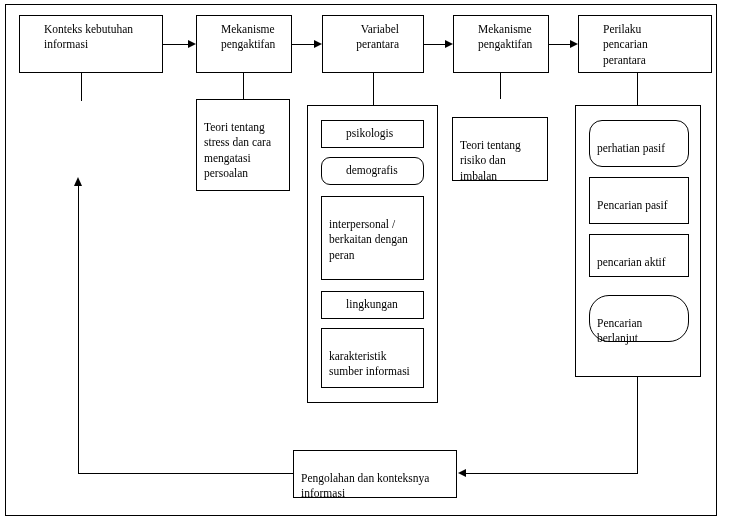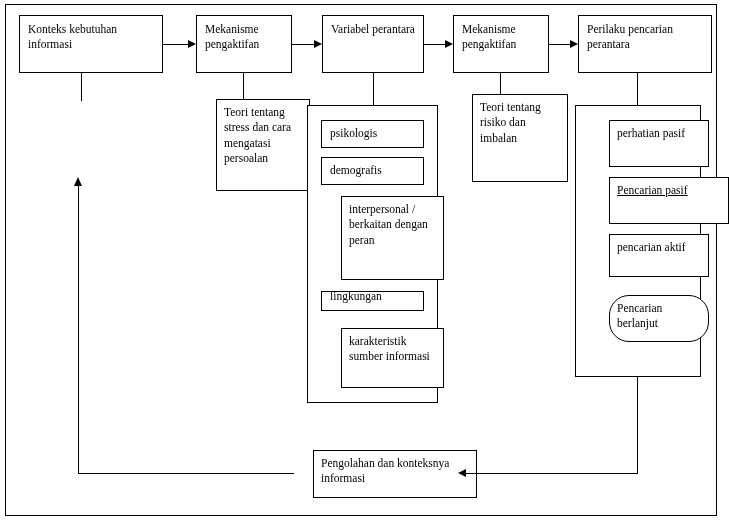--- a/index.html
+++ b/index.html
@@ -21,23 +21,23 @@
     box-sizing: border-box;
   }
   .box {
     position: absolute;
     border: 1px solid #000000;
     box-sizing: border-box;
     background: #ffffff;
     font-size: 11.5px;
     line-height: 1.33;
     color: #000000;
-    padding: 6px 8px;
+    padding: 6px 24px;
   }
-  .box.pad-sm { padding: 5px 7px; margin-left: 20px; }
+  .box.pad-sm { padding: 20px 7px; }
   .box.center-v {
     display: flex;
     align-items: flex-end;
   }
   .container-box {
     position: absolute;
     border: 1px solid #000000;
     box-sizing: border-box;
     background: #ffffff;
   }
@@ -84,21 +84,21 @@
   <div class="frame" style="left:5px; top:4px; width:712px; height:512px;"></div>
 
   <div class="box" style="left:19px; top:15px; width:144px; height:58px;">
     <span>Konteks kebutuhan informasi</span>
   </div>
 
   <div class="box" style="left:196px; top:15px; width:96px; height:58px;">
     <span>Mekanisme pengaktifan</span>
   </div>
 
-  <div class="box" style="left:322px; top:15px; width:102px; height:58px;">
+  <div class="box" style="left:322px; top:15px; width:102px; height:58px;text-align:right;">
     <span>Variabel perantara</span>
   </div>
 
   <div class="box" style="left:453px; top:15px; width:96px; height:58px;">
     <span>Mekanisme pengaktifan</span>
   </div>
 
   <div class="box" style="left:578px; top:15px; width:134px; height:58px;">
     <span>Perilaku pencarian perantara</span>
   </div>
@@ -119,53 +119,53 @@
   <div class="vline" style="left:243px; top:73px; height:26px;"></div>
   <div class="vline" style="left:373px; top:73px; height:32px;"></div>
   <div class="vline" style="left:500px; top:73px; height:26px;"></div>
   <div class="vline" style="left:637px; top:73px; height:32px;"></div>
 
 
   <div class="box pad-sm" style="left:196px; top:99px; width:94px; height:92px;">
     <span>Teori tentang stress dan cara mengatasi persoalan</span>
   </div>
 
-  <div class="box pad-sm" style="left:452px; top:94px; width:96px; height:88px;">
+  <div class="box pad-sm" style="left:452px; top:117px; width:96px; height:64px;">
     <span>Teori tentang risiko dan imbalan</span>
   </div>
 
   <div class="container-box" style="left:307px; top:105px; width:131px; height:298px;"></div>
 
   <div class="box center-v" style="left:321px; top:120px; width:103px; height:28px;">
     <span>psikologis</span>
   </div>
 
-  <div class="box center-v" style="left:321px; top:157px; width:103px; height:28px;">
+  <div class="box center-v" style="left:321px; top:157px; width:103px; height:28px;border-radius:9px;">
     <span>demografis</span>
   </div>
 
   <div class="box pad-sm" style="left:321px; top:196px; width:103px; height:84px;">
     <span>interpersonal / berkaitan dengan peran</span>
   </div>
 
-  <div class="box center-v" style="left:321px; top:291px; width:103px; height:20px;">
+  <div class="box center-v" style="left:321px; top:291px; width:103px; height:28px;">
     <span>lingkungan</span>
   </div>
 
   <div class="box pad-sm" style="left:321px; top:328px; width:103px; height:60px;">
     <span>karakteristik sumber informasi</span>
   </div>
 
   <div class="container-box" style="left:575px; top:105px; width:126px; height:272px;"></div>
 
-  <div class="box pad-sm" style="left:589px; top:120px; width:100px; height:47px;">
+  <div class="box pad-sm" style="left:589px; top:120px; width:100px; height:47px;border-radius:13px;">
     <span>perhatian pasif</span>
   </div>
 
-  <div class="box pad-sm" style="left:589px; top:177px; width:120px; height:47px;text-decoration:underline;">
+  <div class="box pad-sm" style="left:589px; top:177px; width:100px; height:47px;">
     <span>Pencarian pasif</span>
   </div>
 
   <div class="box pad-sm" style="left:589px; top:234px; width:100px; height:43px;">
     <span>pencarian aktif</span>
   </div>
 
   <div class="box pad-sm" style="left:589px; top:295px; width:100px; height:47px;border-radius:20px;">
     <span>Pencarian berlanjut</span>
   </div>

